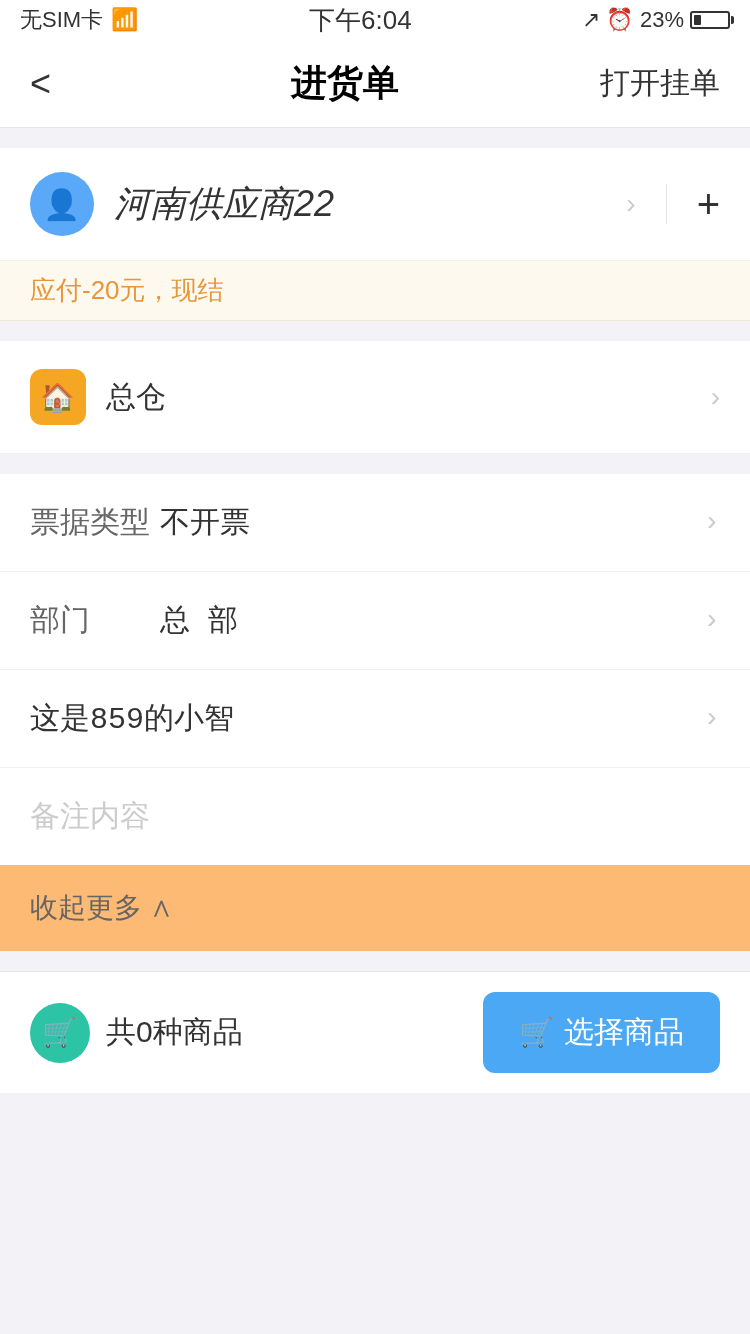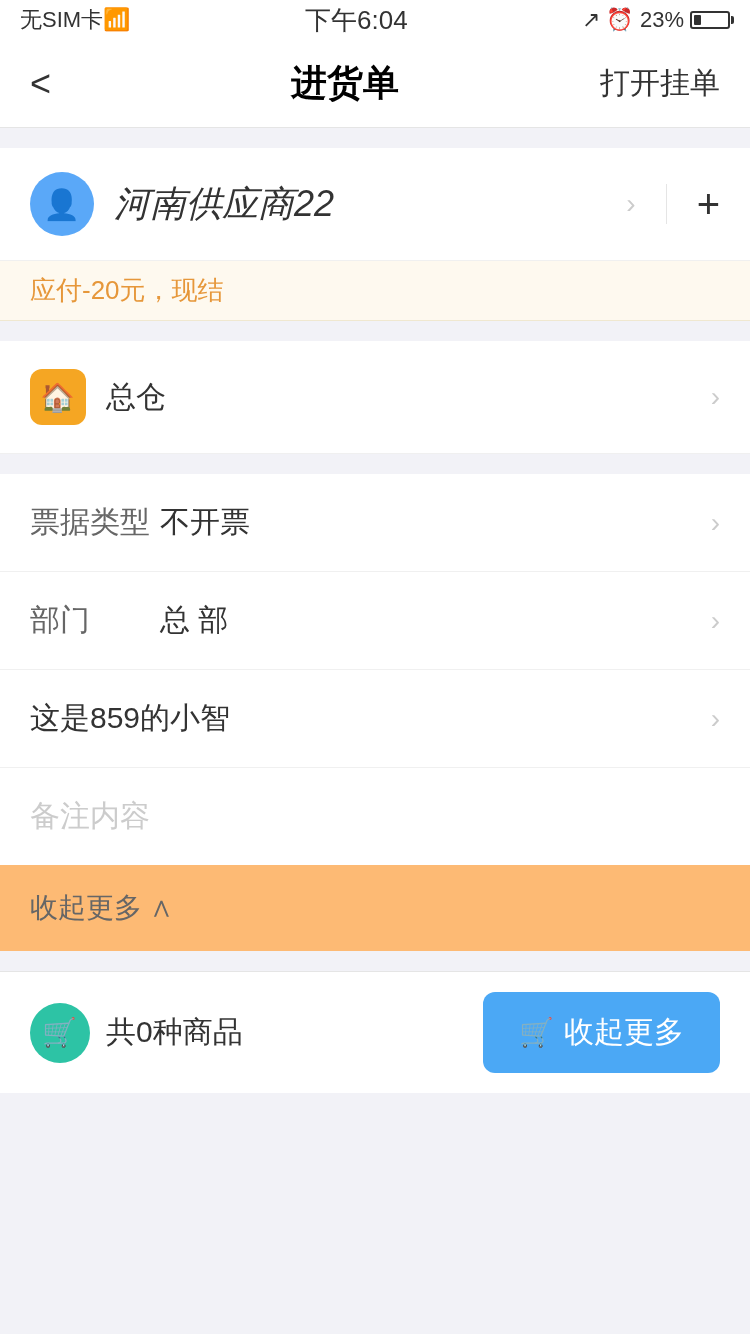--- a/index.html
+++ b/index.html
@@ -18,21 +18,21 @@
       width: 750px;
       height: 40px;
       background: #fff;
       display: flex;
       align-items: center;
       justify-content: space-between;
       padding: 0 20px;
       font-size: 22px;
       color: #333;
     }
-    .status-left { display: flex; align-items: center; gap: 0; }
+    .status-left { display: flex; align-items: center; gap: 8px; }
     .status-center { font-size: 26px; font-weight: 500; }
     .status-right { display: flex; align-items: center; gap: 6px; font-size: 22px; }
     .battery-icon {
       width: 40px; height: 18px;
       border: 2px solid #333;
       border-radius: 3px;
       position: relative;
       display: inline-flex;
       align-items: center;
       padding: 2px;
@@ -152,20 +152,21 @@
       color: #e6973a;
     }
 
     
     .form-row {
       display: flex;
       align-items: center;
       padding: 28px 30px;
       border-bottom: 1px solid #f0f0f0;
       background: #fff;
+      font-family: Liberation Mono, monospace;
     }
     .form-row:last-child {
       border-bottom: none;
     }
     .form-icon {
       width: 56px;
       height: 56px;
       border-radius: 12px;
       background: #f5a623;
       display: flex;
@@ -352,17 +353,17 @@
 
 <div class="section-gap"></div>
 
 <div class="bottom-bar">
   <div class="product-icon">
     <span style="font-size:28px; color:#fff;">🛒</span>
   </div>
   <span class="product-count">共0种商品</span>
   <button class="select-btn">
     <span class="select-btn-icon">🛒</span>
-    <span>收起更多</span>
+    <span>选择商品</span>
   </button>
 </div>
 
 <div style="height: 300px; background: #f2f2f7;"></div>
 
 </body></html>

